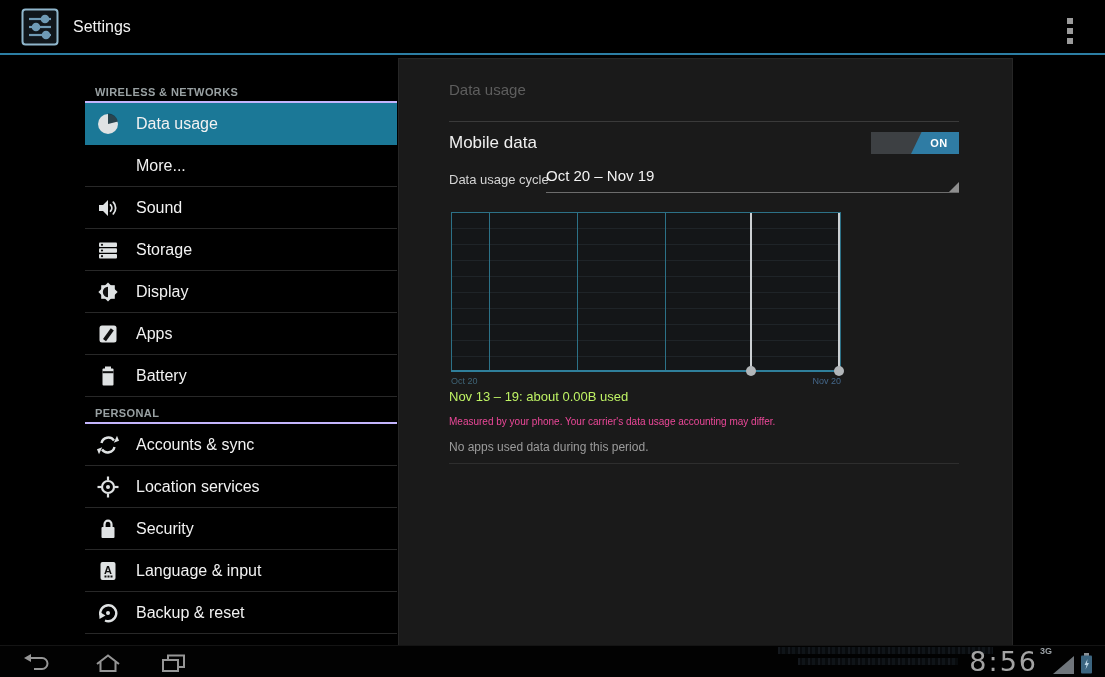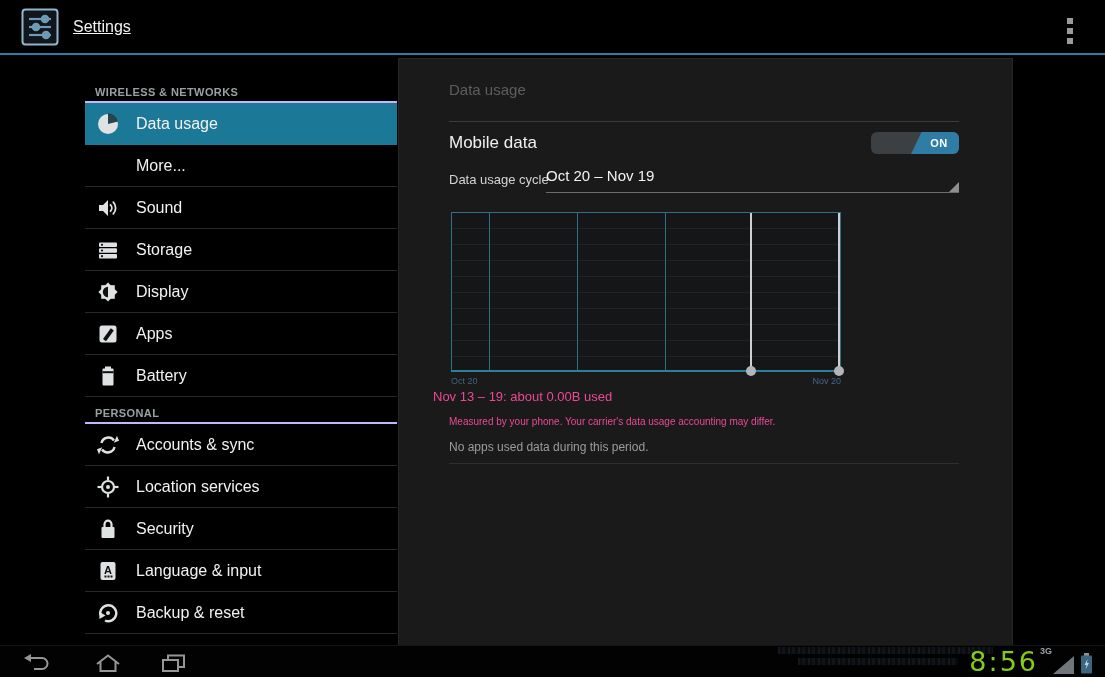--- a/index.html
+++ b/index.html
@@ -6,21 +6,21 @@
   html,body { background:#000; }
   #screen {
     position:relative; width:1105px; height:677px; overflow:hidden;
     background:#000; font-family:"Liberation Sans", sans-serif; color:#eee;
   }
 
   
   #topbar { position:absolute; left:0; top:0; width:1105px; height:55px;
     background:#000; border-bottom:2px solid #2c7ea4; display:flex; align-items:center; }
   #app-icon { margin-left:21px; width:38px; height:38px; }
-  #topbar-title { margin-left:14px; font-size:16px; color:#f2f2f2;text-decoration:underline; }
+  #topbar-title { margin-left:14px; font-size:16px; color:#f2f2f2; }
   #overflow { position:absolute; right:28px; top:14px; display:flex; flex-direction:column; gap:4px; padding:4px; }
   #overflow div { width:6px; height:6px; background:#9b9b9b; }
 
   
   #sidebar { position:absolute; left:85px; top:62px; width:312px; }
   .sec-hdr { padding:10px 0 3px 10px; font-size:11px; font-weight:bold;
     color:#99a1a3; letter-spacing:.4px; border-bottom:2px solid #c4b5fd; }
   .sec-hdr.first { padding-top:24px; }
   .row { height:42px; display:flex; align-items:center; padding-left:10px;
     border-bottom:1px solid #282828; cursor:default; }
@@ -32,21 +32,21 @@
   .ic svg { display:block; }
 
   
   #panel { position:absolute; left:398px; top:58px; width:615px; height:589px;
     background:#1a1a1a; border:1px solid #262626; }
   #panel-title { position:absolute; left:50px; top:22px; font-size:15px; color:#5e5e5e; }
   .pdiv { position:absolute; left:50px; width:510px; height:1px; background:#3a3a3a; }
   #div1 { top:62px; }
   #mobile-label { position:absolute; left:50px; top:74px; font-size:17px; color:#f0f0f0; }
   #toggle { position:absolute; left:472px; top:73px; width:88px; height:22px;
-    background:#3d4043; border-radius:6px; overflow:hidden; }
+    background:#3d4043; border-radius:0; overflow:hidden; }
   #toggle-on { position:absolute; right:0; top:0; width:48px; height:22px;
     background:#2f7ca4; clip-path:polygon(22% 0, 100% 0, 100% 100%, 0 100%);
     color:#fff; font-size:11px; font-weight:bold; text-align:center; line-height:22px;
     letter-spacing:.5px; padding-left:8px; }
   #cycle-label { position:absolute; left:50px; top:113px; font-size:13px; color:#d4d4d4; }
   #cycle-value { position:absolute; left:147px; top:108px; font-size:15px; color:#f2f2f2; }
   #spinner-line { position:absolute; left:147px; top:133px; width:413px; height:1px; background:#6c6c6c; }
   #spinner-tri { position:absolute; left:550px; top:123px; width:0; height:0;
     border-left:10px solid transparent; border-bottom:10px solid #8f8f8f; }
 
@@ -56,38 +56,38 @@
     background-image:repeating-linear-gradient(to bottom, transparent 0 15px, #1f2428 15px 16px); }
   .vline { position:absolute; top:0; width:1px; height:100%; background:#2c7187; }
   .slider { position:absolute; top:0; width:2px; height:100%; background:#ccd0d3; }
   .knob { position:absolute; bottom:-5px; left:-4px; width:10px; height:10px;
     border-radius:50%; background:#b2b6b9; }
   #chart-axis { position:absolute; left:-1px; right:-1px; bottom:-1px; height:2px; background:#2f7f9b; }
   #x-start { position:absolute; left:52px; top:317px; font-size:9px; color:#3f6477; }
   #x-end { position:absolute; left:52px; top:317px; width:390px; text-align:right;
     font-size:9px; color:#44678a; }
 
-  #usage-summary { position:absolute; left:34px; top:330px; font-size:13px; color:#ec4899; }
+  #usage-summary { position:absolute; left:50px; top:330px; font-size:13px; color:#bef264; }
   #note1 { position:absolute; left:50px; top:357px; font-size:10px; color:#ec4899; }
   #note2 { position:absolute; left:50px; top:381px; font-size:12px; color:#9c9c9c; }
   #div2 { top:404px; background:#2e2e2e; }
 
   
   #sysbar { position:absolute; left:0; bottom:0; width:1105px; height:32px;
     background:#020202; border-top:1px solid #141414; }
   .navbtn { position:absolute; top:4px; width:40px; height:26px; display:flex;
     align-items:center; justify-content:center; }
   #nav-back { left:16px; } #nav-home { left:88px; } #nav-recents { left:154px; }
   #ticker { position:absolute; right:112px; bottom:8px; width:215px; opacity:.9; }
   #ticker .tl { height:7px; margin-bottom:4px;
     background:repeating-linear-gradient(90deg,#161b21 0 2px,#0a0d10 2px 4px,#11161b 4px 7px,#090c0f 7px 10px); }
   #ticker .tl:last-child { width:160px; margin-left:20px; }
   #clockwrap { position:absolute; right:12px; bottom:1px; height:30px;
     display:flex; align-items:flex-end; }
-  #clock { font-size:27px; line-height:28px; color:#84cc16; font-weight:normal;
+  #clock { font-size:27px; line-height:28px; color:#a3a3a3; font-weight:normal;
     letter-spacing:2px; font-family:"DejaVu Sans", sans-serif; }
   #netwrap { position:relative; width:32px; height:26px; margin:0 6px 2px 4px; }
   #net-type { position:absolute; left:-2px; top:-2px; font-size:9px; font-weight:bold; color:#9aa0a5; }
   #net-tri { position:absolute; right:0; bottom:0; width:0; height:0;
     border-left:21px solid transparent; border-bottom:18px solid #70767c; }
   #battery { margin-bottom:2px; }
 </style>
 </head>
 <body>
 

